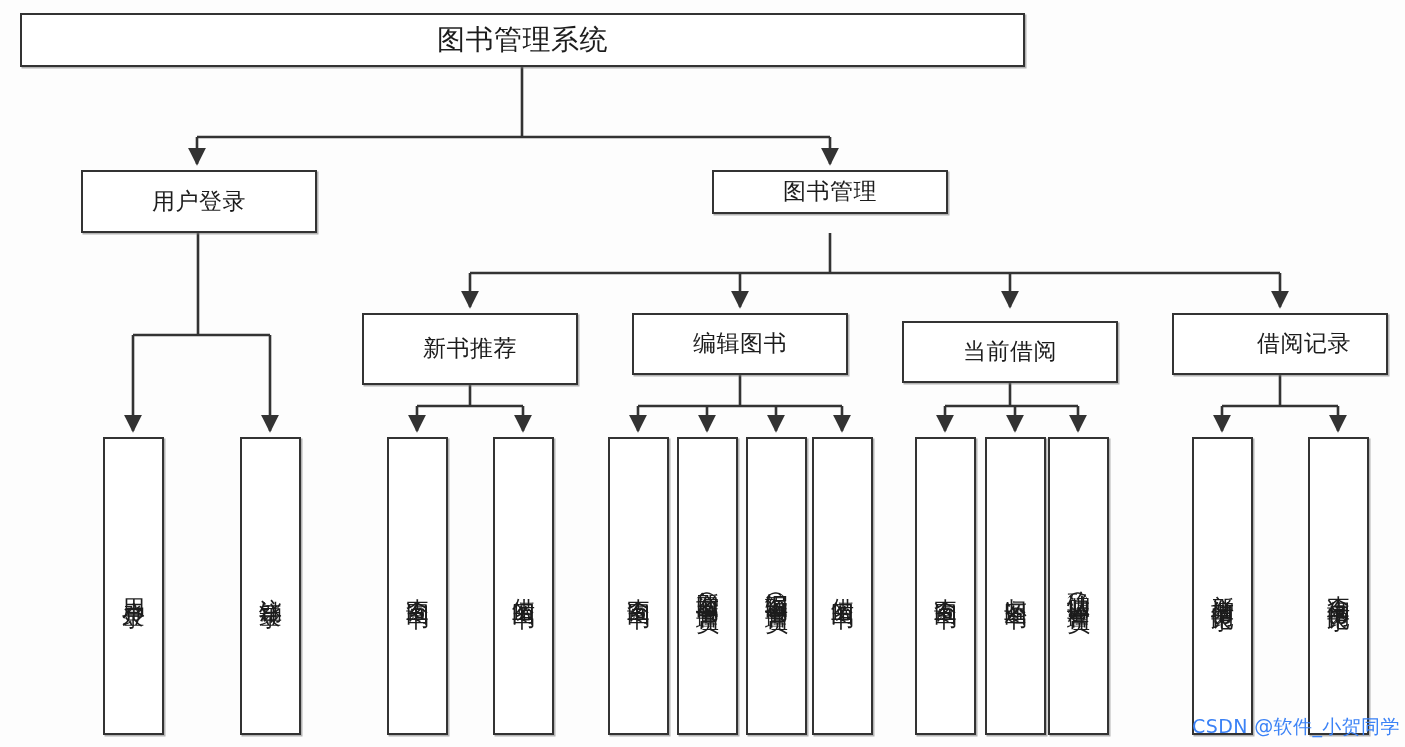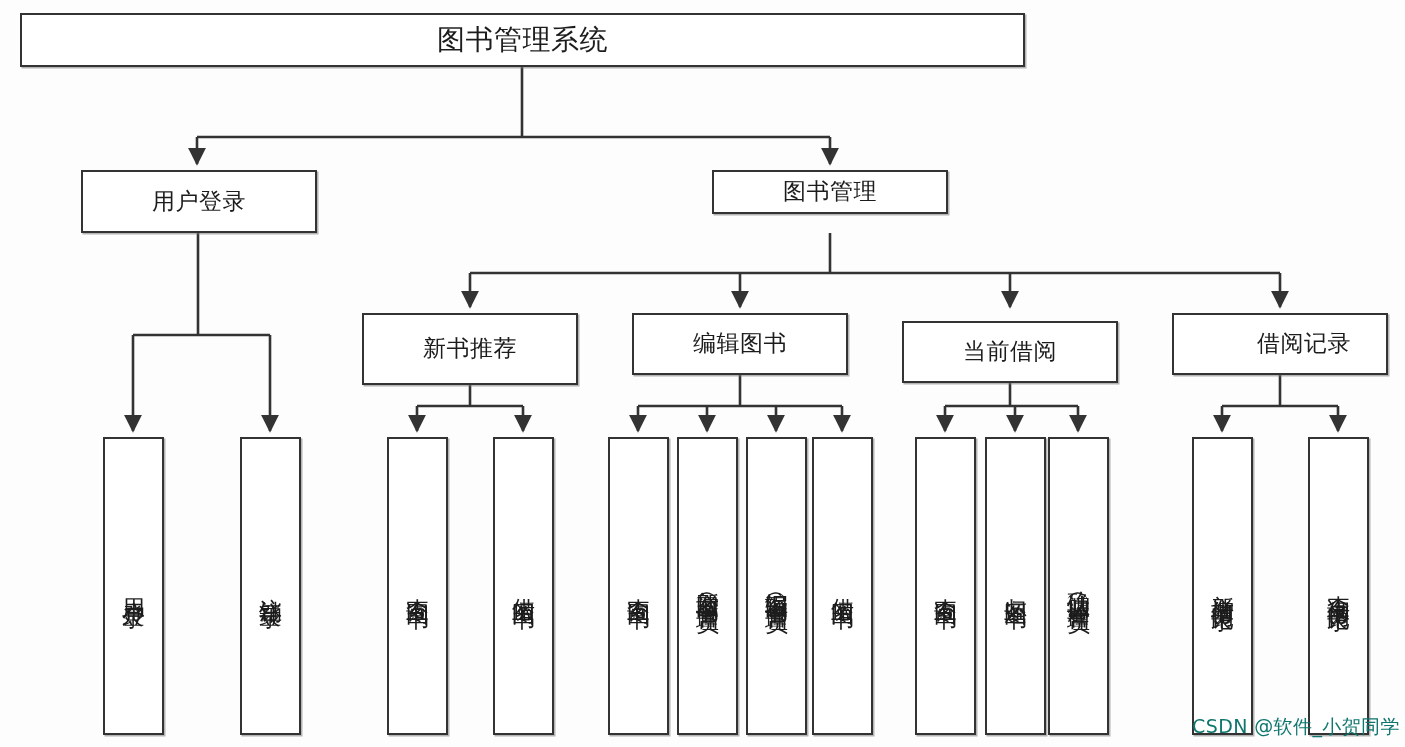--- a/index.html
+++ b/index.html
@@ -63,21 +63,21 @@
     letter-spacing: 3px;
     line-height: 1;
     white-space: nowrap;
     text-align: center;
   }
   .watermark {
     position: absolute;
     left: 1192px;
     top: 714px;
     font-size: 19px;
-    color: #0f766e;
+    color: #3b82f6;
     white-space: nowrap;
     letter-spacing: 0.4px;
     pointer-events: none;
   }
 </style>
 </head>
 <body>
 
 <div id="diagram-root">
 

